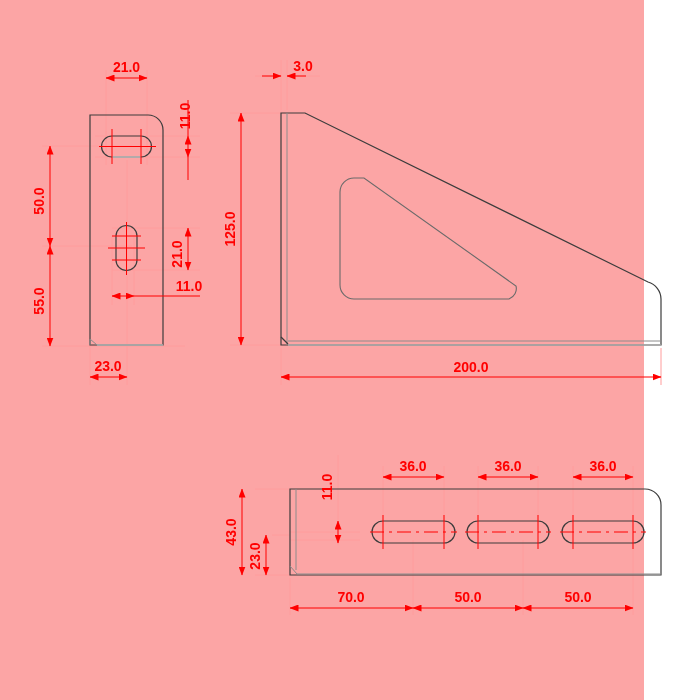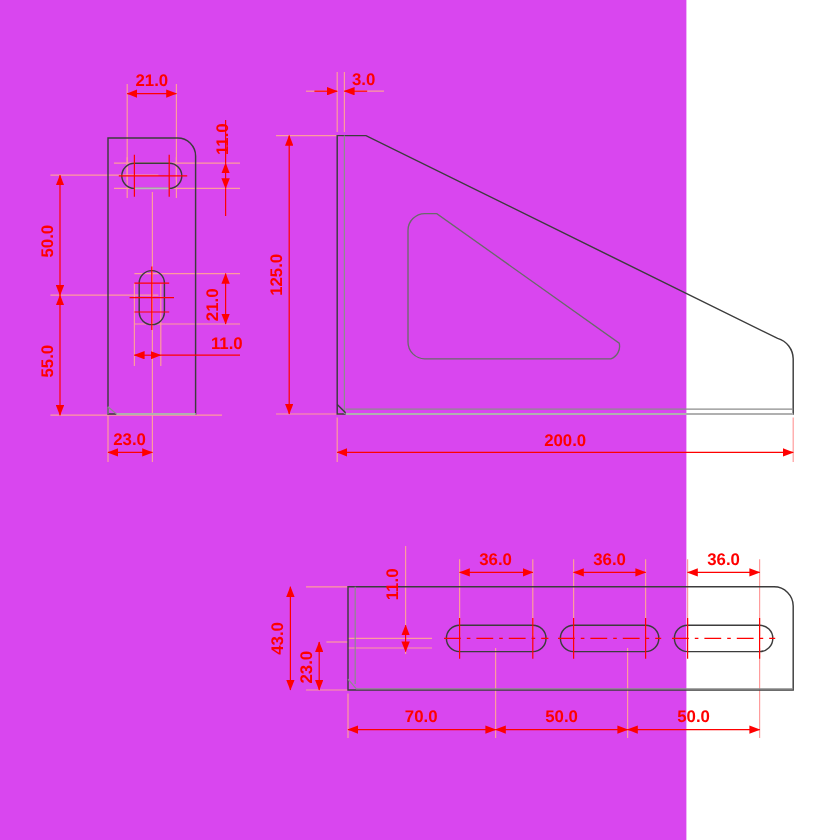--- a/index.html
+++ b/index.html
@@ -1,18 +1,18 @@
 <!DOCTYPE html>
 <html><head>
 <meta charset="utf-8">
 <style>
   html,body{margin:0;padding:0;background:#ffffff;}
   body{width:700px;height:700px;overflow:hidden;
        font-family:"Liberation Sans", sans-serif;}
-  #sheet{position:relative;width:572px;height:700px;background:#d946ef;}
+  #sheet{position:relative;width:644px;height:700px;background:#fca5a5;}
   svg{display:block;}
   .dimtext{fill:#ff0000;font-family:"Liberation Sans",sans-serif;font-size:14px;font-weight:700;}
 </style>
 </head>
 <body>
 
 <div id="sheet">
 <svg width="700" height="700" viewBox="0 0 700 700">
 
   <defs>

